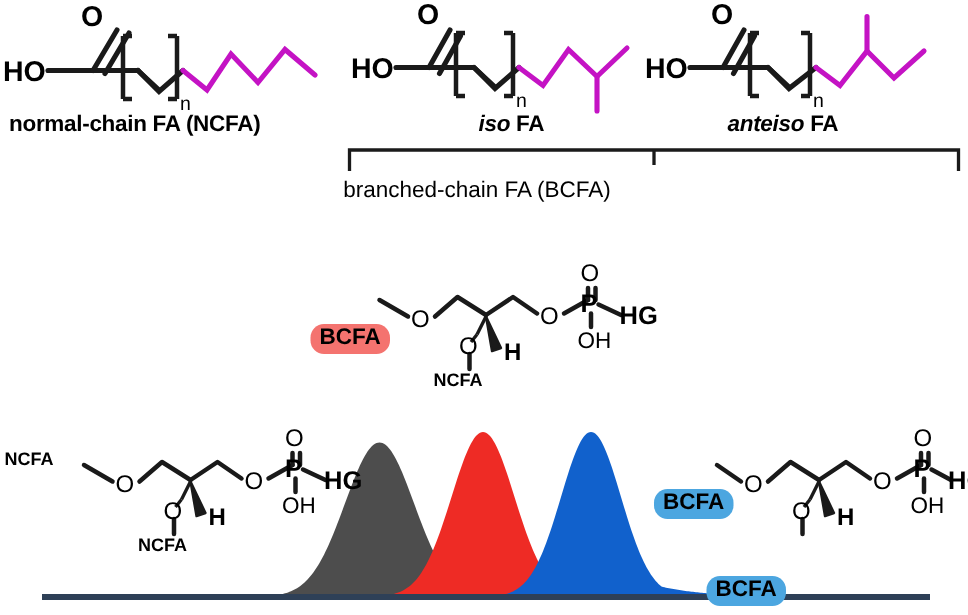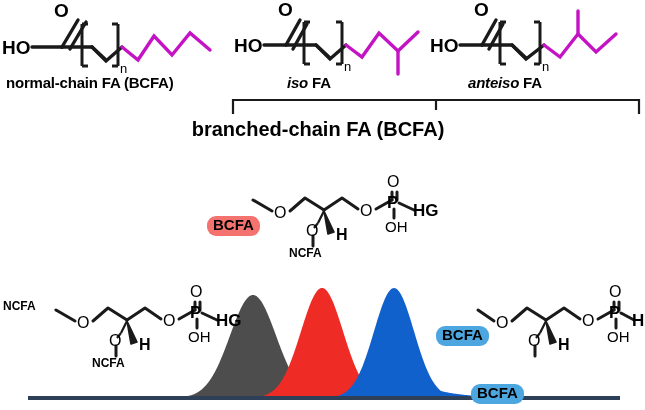--- a/index.html
+++ b/index.html
@@ -8,21 +8,21 @@
   #figure{position:relative;width:645px;height:410px;background:#fff;}
   .abs{position:absolute;}
   svg{display:block;overflow:visible;}
   .lbl{position:absolute;font-weight:bold;white-space:nowrap;}
   .lbl-top{font-size:15px;letter-spacing:-0.2px;}
   .ital{font-style:italic;}
   .badge{position:absolute;font-weight:bold;font-size:15px;
          padding:1px 6px 2px 6px;border-radius:9px;white-space:nowrap;
          line-height:1.1;margin-top:29px;}
   .plainlbl{position:absolute;font-weight:bold;font-size:12px;white-space:nowrap;}
-  .bracket-label{position:absolute;font-weight:bold;font-size:20px;white-space:nowrap;}
+  .bracket-label{position:absolute;font-weight:normal;font-size:15px;white-space:nowrap;}
 </style>
 </head>
 <body>
 
 <div id="figure">
 
   <div class="abs" style="left:0px;top:0px;">
     <svg width="225" height="75" viewBox="0 0 225 75">
       <g stroke="#1a1a1a" stroke-width="3.4" fill="none" stroke-linecap="round">
         <path d="M32 47 L62 47"></path>
@@ -45,21 +45,21 @@
       </g>
       <g stroke="#C413C4" stroke-width="3.4" fill="none" stroke-linecap="round">
         <path d="M122 47 L138 60 L154 36 L172 55 L190 33 L210 50"></path>
       </g>
       <text x="2" y="54" font-family="'Liberation Sans',sans-serif" font-size="19" font-weight="bold">HO</text>
       <text x="54" y="17" font-family="'Liberation Sans',sans-serif" font-size="19" font-weight="bold">O</text>
       <text x="120" y="73" font-family="'Liberation Sans',sans-serif" font-size="13">n</text>
     </svg>
   </div>
   <div class="lbl lbl-top" style="left:6px;top:74px;">
-    <span>normal-chain FA (BCFA)</span>
+    <span>normal-chain FA (NCFA)</span>
   </div>
 
   <div class="abs" style="left:222px;top:0px;">
     <svg width="210" height="80" viewBox="0 0 210 80">
       <g stroke="#1a1a1a" stroke-width="3.4" fill="none" stroke-linecap="round">
         <path d="M42 45 L64 45"></path>
         <path d="M64 45 L78 20"></path>
         <path d="M71 49 L85 24"></path>
         <path d="M64 45 L94 45 L108 58"></path>
       </g>
@@ -76,21 +76,21 @@
       </g>
       <g stroke="#C413C4" stroke-width="3.4" fill="none" stroke-linecap="round">
         <path d="M124 45 L140 57 L157 33 L176 51 L176 74"></path>
         <path d="M176 51 L196 32"></path>
       </g>
       <text x="12" y="52" font-family="'Liberation Sans',sans-serif" font-size="19" font-weight="bold">HO</text>
       <text x="56" y="16" font-family="'Liberation Sans',sans-serif" font-size="19" font-weight="bold">O</text>
       <text x="122" y="71" font-family="'Liberation Sans',sans-serif" font-size="13">n</text>
     </svg>
   </div>
-  <div class="lbl lbl-top" style="left:287px;top:74px;">
+  <div class="lbl lbl-top" style="left:319px;top:74px;">
     <span class="ital">iso</span><span> FA</span>
   </div>
 
   <div class="abs" style="left:418px;top:0px;">
     <svg width="225" height="80" viewBox="0 0 225 80">
       <g stroke="#1a1a1a" stroke-width="3.4" fill="none" stroke-linecap="round">
         <path d="M42 45 L64 45"></path>
         <path d="M64 45 L78 20"></path>
         <path d="M71 49 L85 24"></path>
         <path d="M64 45 L94 45 L108 58"></path>
@@ -108,21 +108,21 @@
       </g>
       <g stroke="#C413C4" stroke-width="3.4" fill="none" stroke-linecap="round">
         <path d="M126 45 L142 57 L160 34 L160 11"></path>
         <path d="M160 34 L178 52 L198 34"></path>
       </g>
       <text x="12" y="52" font-family="'Liberation Sans',sans-serif" font-size="19" font-weight="bold">HO</text>
       <text x="56" y="16" font-family="'Liberation Sans',sans-serif" font-size="19" font-weight="bold">O</text>
       <text x="124" y="71" font-family="'Liberation Sans',sans-serif" font-size="13">n</text>
     </svg>
   </div>
-  <div class="lbl lbl-top" style="left:468px;top:74px;">
+  <div class="lbl lbl-top" style="left:485px;top:74px;">
     <span class="ital">anteiso</span><span> FA</span>
   </div>
 
   <div class="abs" style="left:230px;top:96px;">
     <svg width="412" height="20" viewBox="0 0 412 20">
       <path d="M3 18 L3 4 L409 4 L409 18" stroke="#1a1a1a" stroke-width="2.2" fill="none"></path>
       <path d="M206 4 L206 14" stroke="#1a1a1a" stroke-width="2.2" fill="none"></path>
     </svg>
   </div>
   <div class="bracket-label" style="left:318px;top:118px;transform:translateX(-50%);">branched-chain FA (BCFA)</div>

